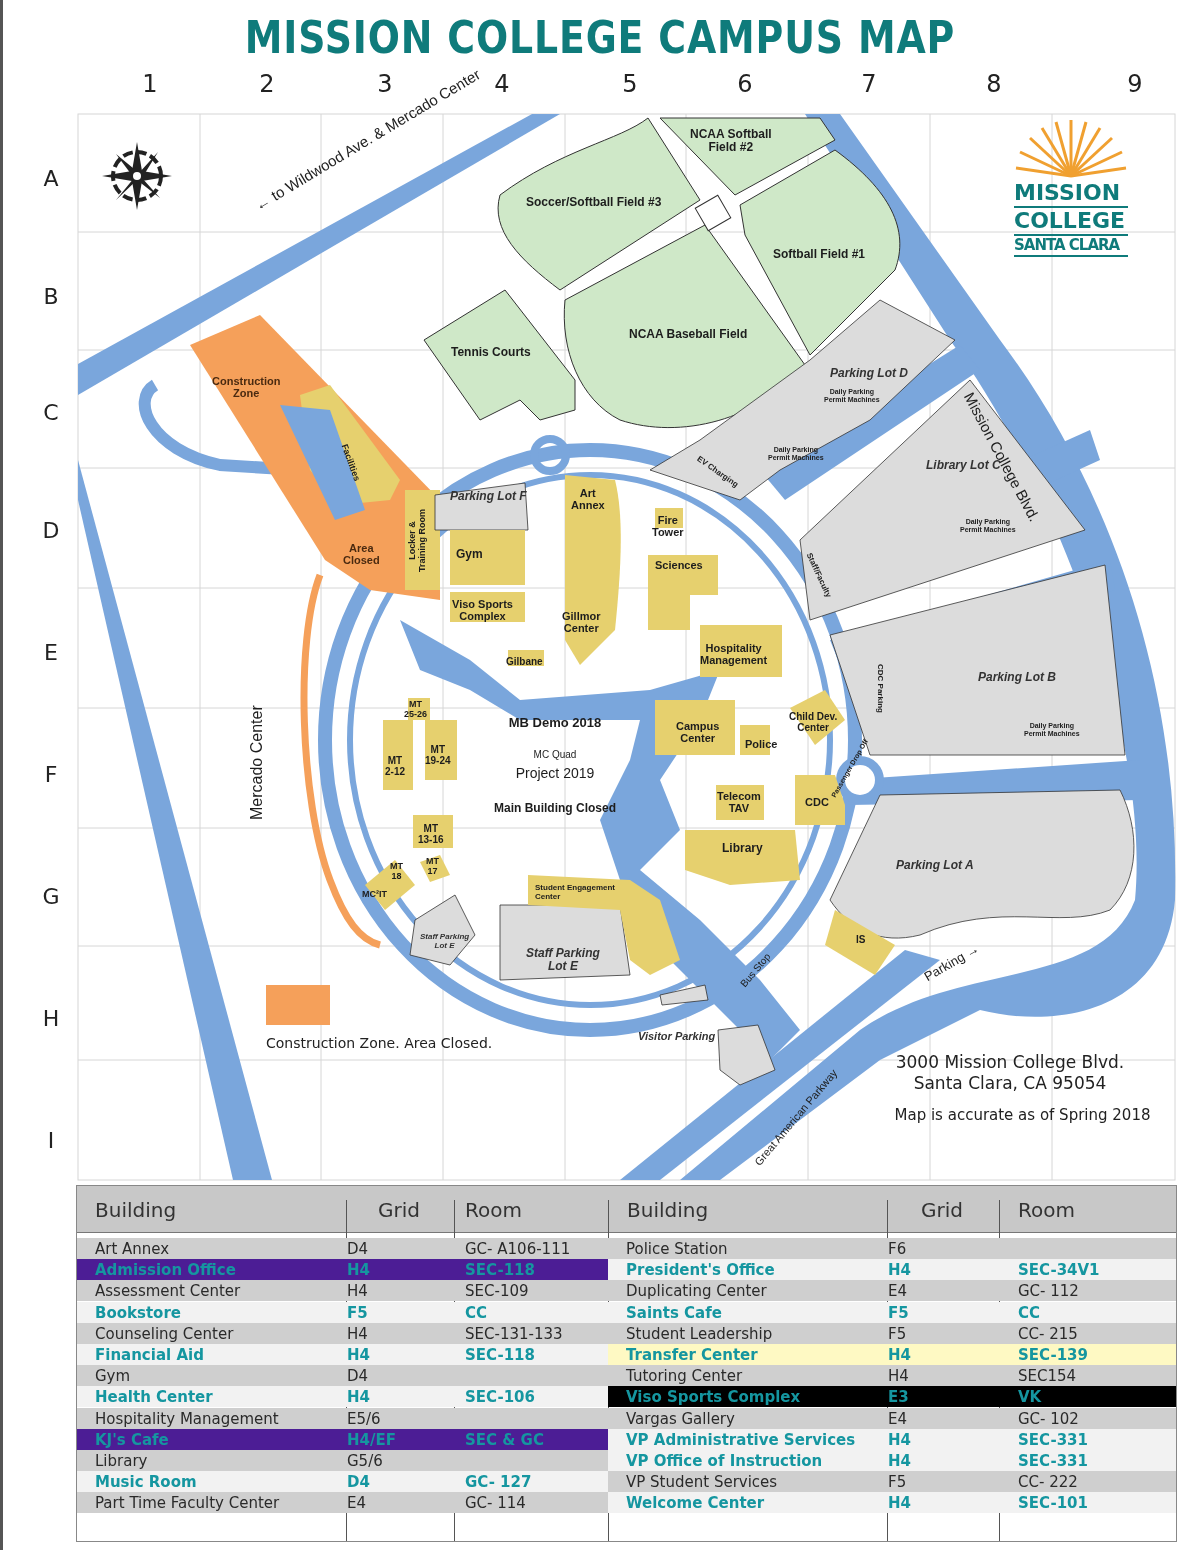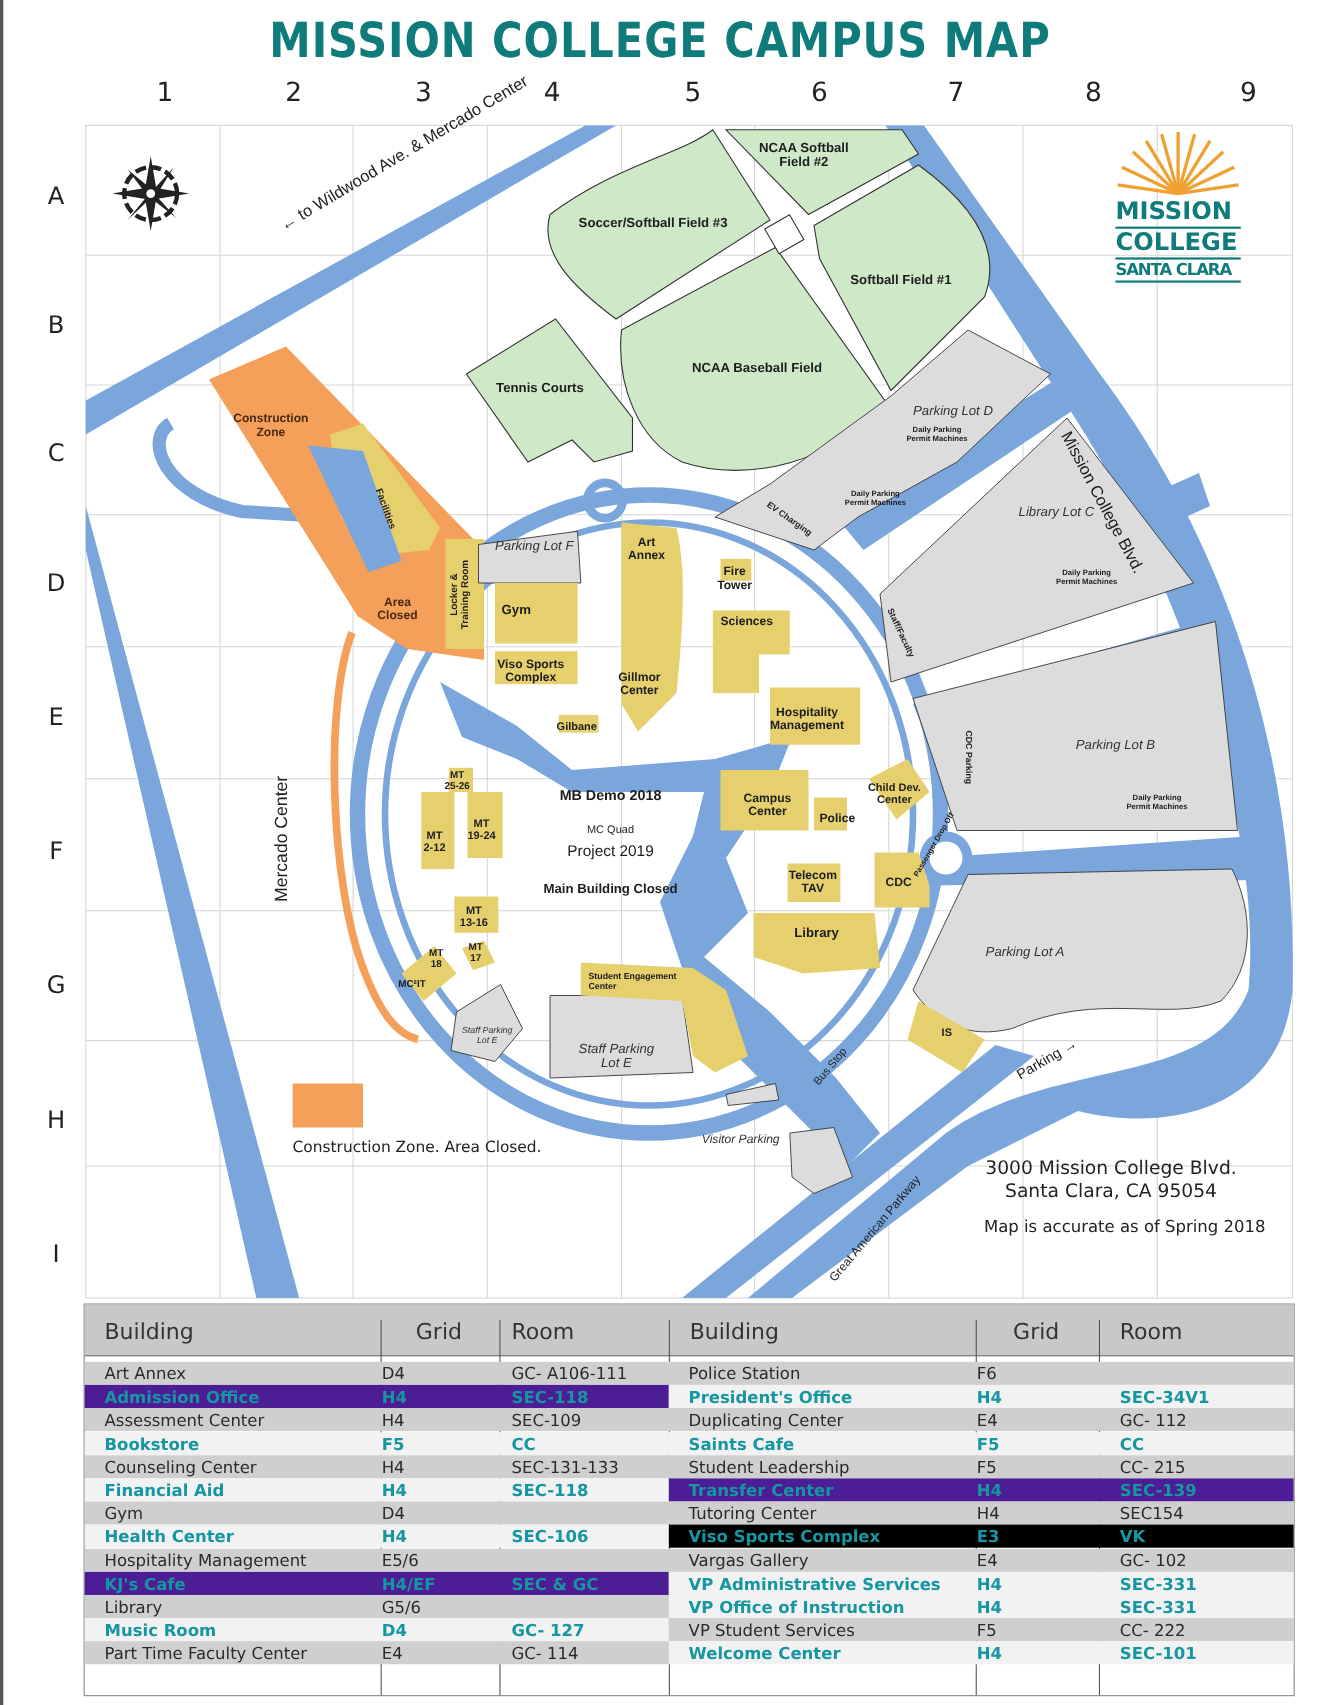--- a/index.html
+++ b/index.html
@@ -3,21 +3,21 @@
 <meta charset="utf-8">
 <style>
   html,body{margin:0;padding:0;background:#fff;}
   body{width:1200px;height:1550px;position:relative;overflow:hidden;font-family:"DejaVu Sans",sans-serif;}
   .frame-left{position:absolute;left:0;top:0;width:3px;height:1550px;background:#555;}
   .title{position:absolute;left:0;top:12px;width:1200px;text-align:center;font-family:"DejaVu Sans",sans-serif;font-weight:bold;font-size:44px;color:#0f7b7b;letter-spacing:1px;transform:scaleX(0.86);transform-origin:600px 0;}
   .col-label{position:absolute;top:70px;font-size:24px;color:#222;width:30px;text-align:center;font-family:"DejaVu Sans",sans-serif;}
   .row-label{position:absolute;left:38px;font-size:22px;color:#222;width:26px;text-align:center;}
   .map-svg{position:absolute;left:0;top:0;}
   .lbl{position:absolute;font-family:"Liberation Sans",sans-serif;font-weight:bold;color:#1d1d1d;text-align:center;line-height:1.1;white-space:nowrap;}
-  .lbl.it{font-style:italic;font-weight:normal;color:#333;text-align:center;}
+  .lbl.it{font-style:italic;font-weight:bold;color:#333;text-align:center;}
   .lbl.sm{font-size:8px;}
   .logo{position:absolute;left:1014px;top:118px;width:114px;}
   .logo-text{font-family:"DejaVu Sans",sans-serif;font-weight:bold;color:#0f7b7b;text-align:left;line-height:1;}
   .logo-line{height:2px;background:#0f7b7b;margin:2px 0;}
   .address{position:absolute;left:880px;top:1052px;width:260px;text-align:center;font-size:17px;color:#222;line-height:1.25;}
   .accuracy{position:absolute;left:880px;top:1106px;width:285px;text-align:center;font-size:15px;color:#222;}
   .legend-swatch{position:absolute;left:266px;top:985px;width:64px;height:40px;background:#f5a05a;}
   .legend-text{position:absolute;left:266px;top:1035px;font-size:14px;color:#222;}
   
   .dir-table{position:absolute;left:76px;top:1185px;width:1099px;height:355px;border:1px solid #888;background:#fff;}
@@ -407,21 +407,21 @@
       <div class="row gray" style="top: 136.8px; left: 531px; width: 568px;">
         <div class="cell" style="left:18px">Student Leadership</div>
         <div class="cell c" style="left:280px;width:112px">F5</div>
         <div class="cell" style="left:410px">CC- 215</div>
       </div>
       <div class="row teal" style="top: 158px; left: 0px; width: 531px; background: rgb(242, 242, 242);">
         <div class="cell" style="left:18px">Financial Aid</div>
         <div class="cell c" style="left:270px;width:108px">H4</div>
         <div class="cell" style="left:388px">SEC-118</div>
       </div>
-      <div class="row teal" style="top: 158px; left: 531px; width: 568px; background: #4c1d95;">
+      <div class="row teal" style="top: 158px; left: 531px; width: 568px; background: #fef9c3;">
         <div class="cell" style="left:18px">Transfer Center</div>
         <div class="cell c" style="left:280px;width:112px">H4</div>
         <div class="cell" style="left:410px">SEC-139</div>
       </div>
       <div class="row gray" style="top: 179.2px; left: 0px; width: 531px;">
         <div class="cell" style="left:18px">Gym</div>
         <div class="cell c" style="left:270px;width:108px">D4</div>
         <div class="cell" style="left:388px"></div>
       </div>
       <div class="row gray" style="top: 179.2px; left: 531px; width: 568px;">

